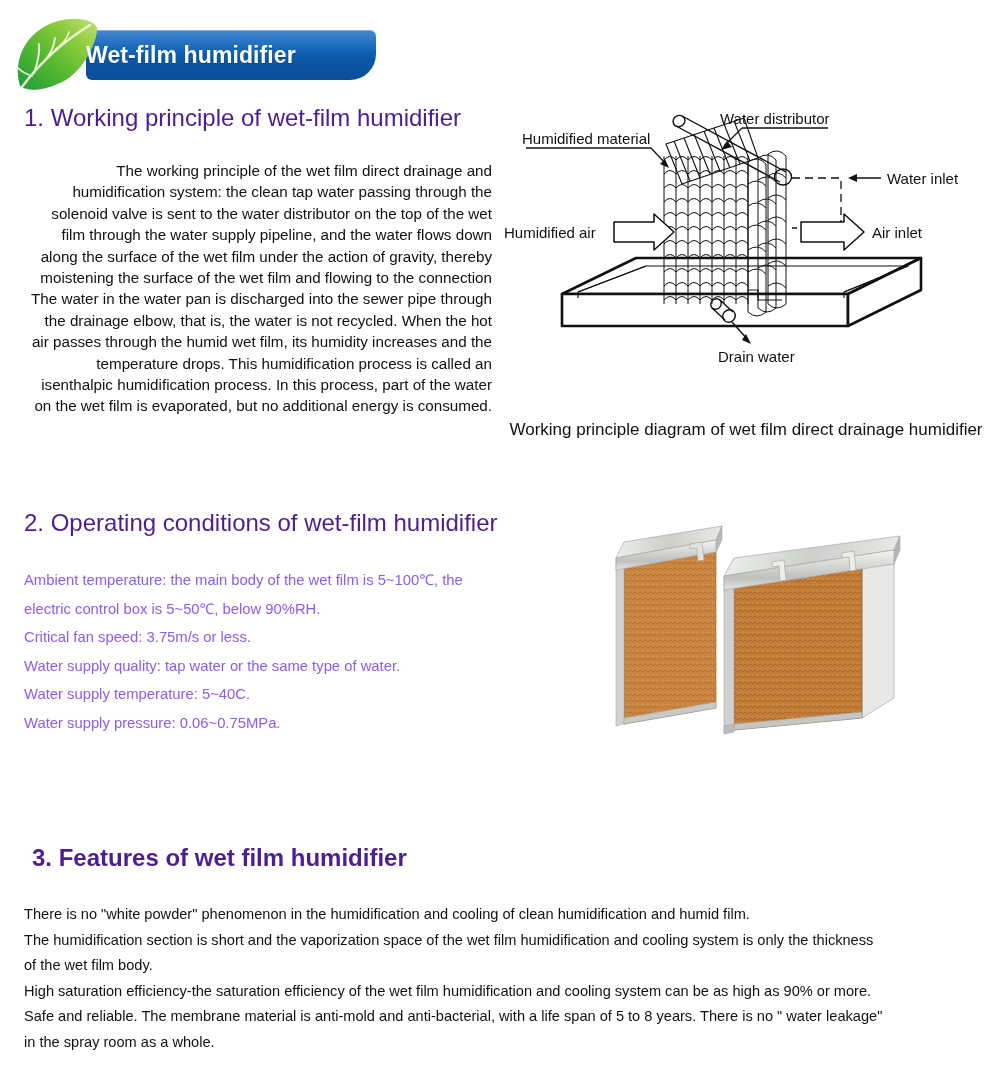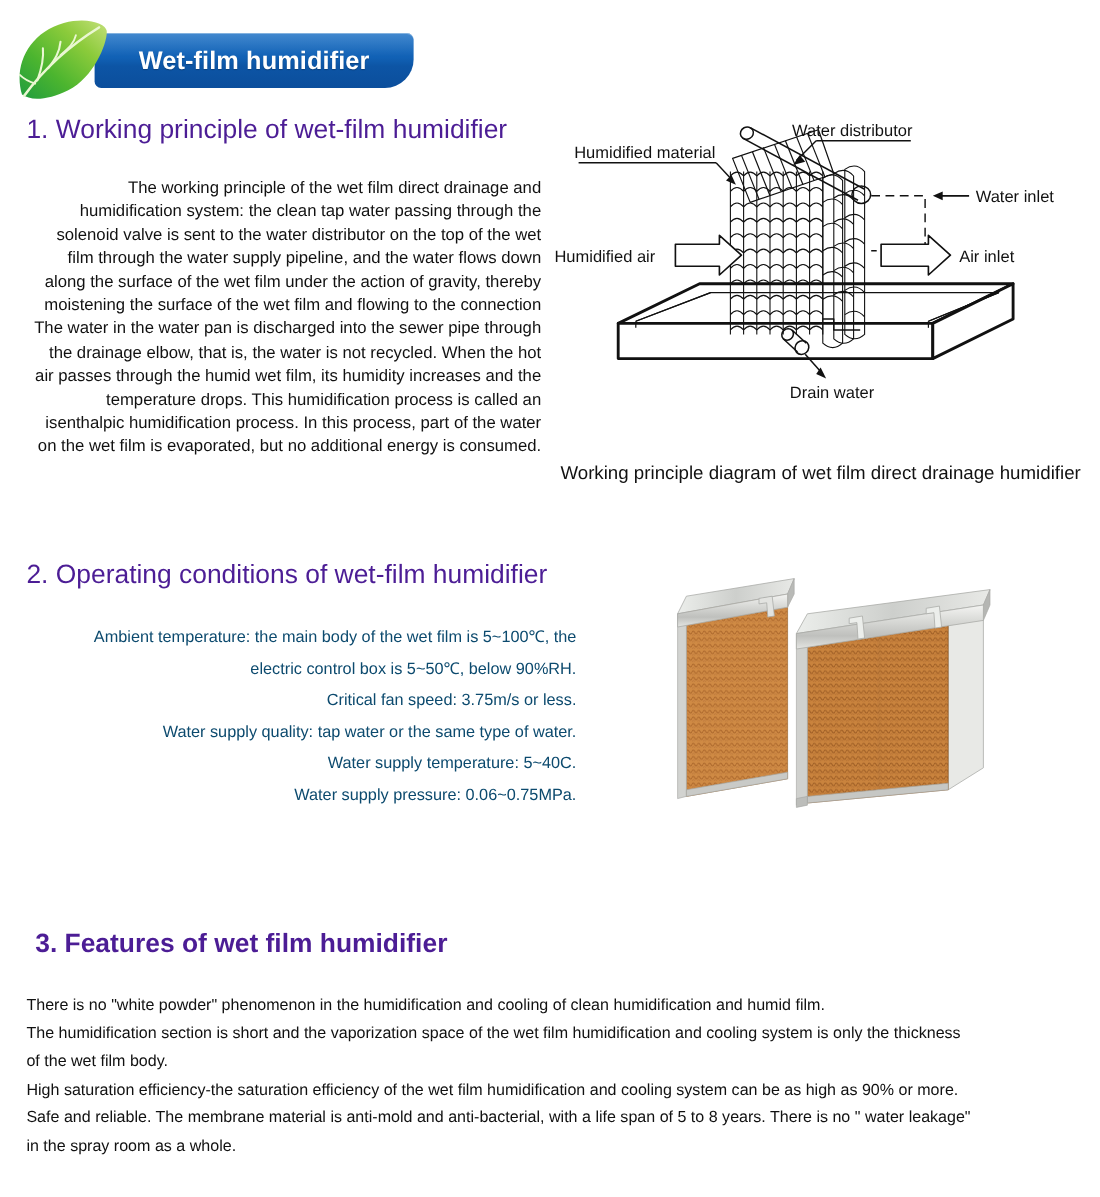--- a/index.html
+++ b/index.html
@@ -42,21 +42,20 @@
     position:absolute;
     left:0; top:0; width:100%; height:42%;
     background: linear-gradient(to bottom, rgba(255,255,255,0.18), rgba(255,255,255,0));
     border-radius: 6px 6px 0 0;
   }
   #banner-title {
     position: absolute;
     left: 86px; top: 30px;
     width: 290px; height: 50px;
     line-height: 50px;
-    text-align: center;
     color: #ffffff;
     font-size: 23px;
     font-weight: bold;
     letter-spacing: 0.1px;
     z-index: 4;
     text-shadow: 0 1px 1px rgba(0,0,0,0.25);
   }
 
   
   .section-heading {
@@ -97,22 +96,21 @@
     color: #111;
   }
 
   
   #s2-list {
     position: absolute;
     left: 24px; top: 566px;
     width: 500px;
     font-size: 14.8px;
     line-height: 28.5px;
-    color: #0c4a6e;
-    text-align: right;
+    color: #8b5cf6;
   }
   #s2-list div { white-space: nowrap; }
 
   
   #product-photo {
     position: absolute;
     left: 594px; top: 512px;
     width: 330px; height: 226px;
   }
   #product-svg { display:block; width:330px; height:226px; }

